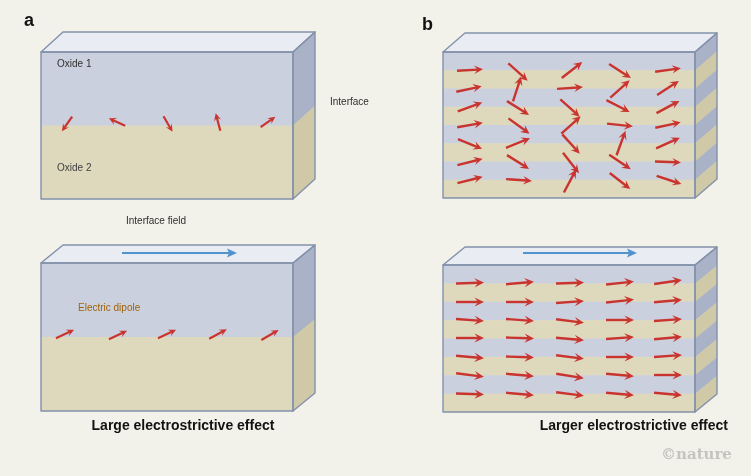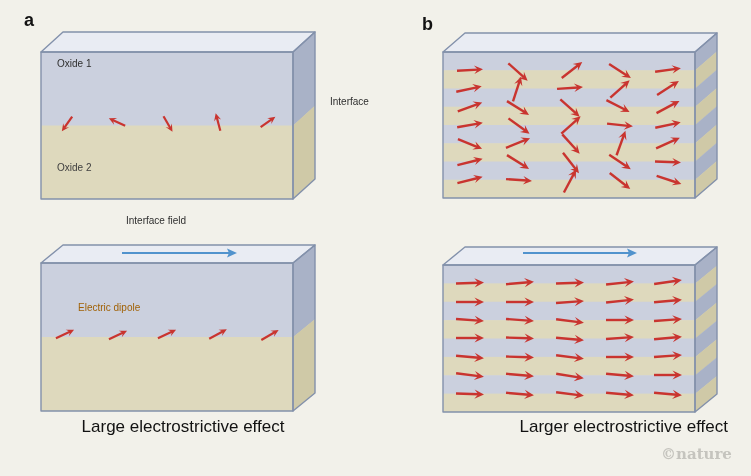--- a/index.html
+++ b/index.html
@@ -1,21 +1,21 @@
 <!DOCTYPE html>
 <html><head>
 <meta charset="utf-8">
 <style>
   html,body{margin:0;padding:0;background:#f2f1ea;}
   .figure{position:relative;width:751px;height:476px;overflow:hidden;
           font-family:"Liberation Sans",sans-serif;}
   svg{position:absolute;left:0;top:0;}
   .t{position:absolute;white-space:nowrap;color:#2f2f2f;font-size:10px;line-height:1.1;}
   .panel-label{font-weight:bold;font-size:18px;color:#111;}
-  .caption{font-weight:normal;font-size:17px;color:#121212;width:300px;text-align:center;}
+  .caption{font-weight:bold;font-size:14px;color:#121212;width:300px;text-align:center;}
   .watermark{font-family:"DejaVu Serif",serif;font-weight:bold;font-size:15px;color:#c5c4be;}
 </style>
 </head>
 <body>
 
 <div class="figure" id="figure" style="background: rgb(242, 241, 234);">
   <svg id="scene" width="751" height="476" viewBox="0 0 751 476">
       <g>
         <polygon points="41,52 63,32 315,32 293,52" fill="#e9ecf3"></polygon>
         <rect x="41" y="52" width="252" height="74.1" fill="#cbd0de"></rect>

